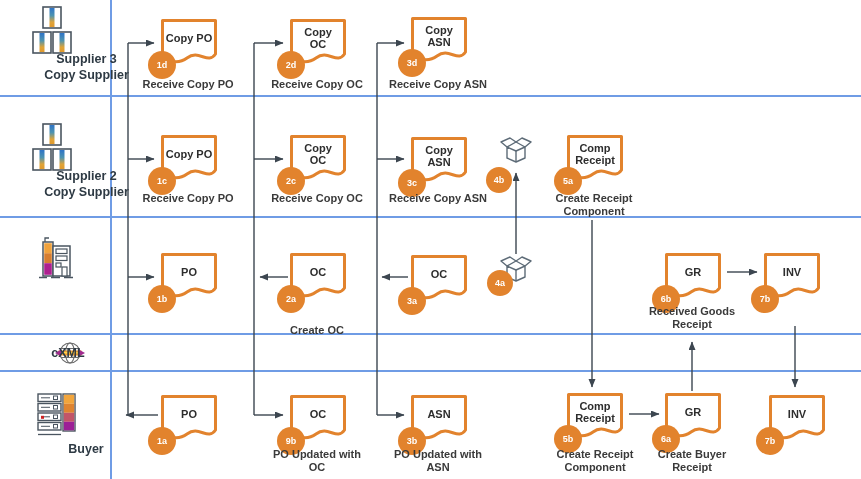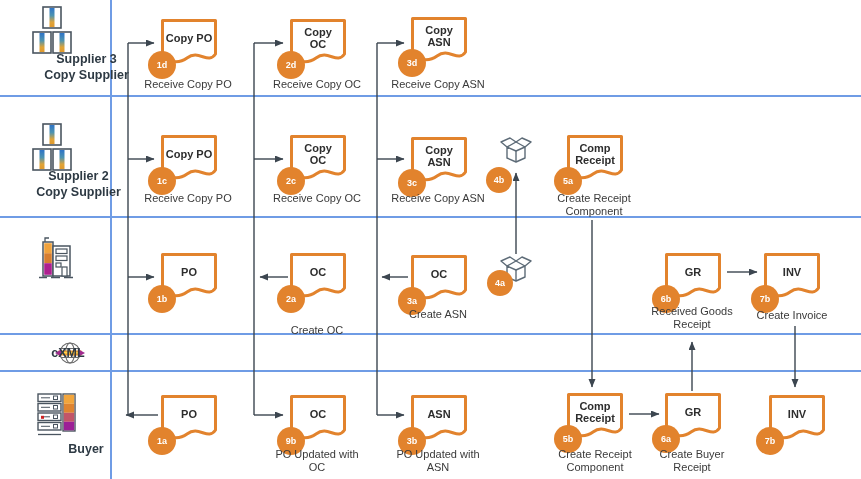--- a/index.html
+++ b/index.html
@@ -14,21 +14,21 @@
   .doc svg{position:absolute;left:0;top:0;width:58px;height:52px;}
   .doc-title{position:absolute;left:2px;right:2px;top:3px;height:33px;display:flex;
              align-items:center;justify-content:center;text-align:center;font-weight:bold;
              font-size:11px;line-height:12px;color:#2d2d2d;white-space:pre-line;}
   .badge{position:absolute;left:-12px;top:33px;width:28px;height:28px;border-radius:50%;
          background:#e2832d;color:#fff;font-size:9px;font-weight:bold;display:flex;
          align-items:center;justify-content:center;}
   .badge-free{position:absolute;width:26px;height:26px;border-radius:50%;background:#e2832d;
               color:#fff;font-size:9px;font-weight:bold;display:flex;align-items:center;
               justify-content:center;}
-  .caption{position:absolute;width:130px;text-align:center;font-size:11px;font-weight:normal;
+  .caption{position:absolute;width:130px;text-align:center;font-size:11px;font-weight:bold;
            color:#3a3a3a;line-height:13px;white-space:pre-line;}
   svg.connectors{position:absolute;left:0;top:0;}
 </style>
 </head>
 <body>
 
 <div id="canvas">
 
   <svg width="0" height="0" style="position:absolute">
     <defs>
@@ -116,21 +116,21 @@
     <rect x="27" y="4" width="12" height="37" fill="#fff" stroke="#4a5560" stroke-width="1.4"></rect>
     <rect x="27.8" y="4.8" width="10.4" height="9" fill="#f2a53c"></rect>
     <rect x="27.8" y="13.8" width="10.4" height="9" fill="#df8430"></rect>
     <rect x="27.8" y="22.8" width="10.4" height="9" fill="#c25568"></rect>
     <rect x="27.8" y="31.8" width="10.4" height="8.5" fill="#9c1f96"></rect>
     <path d="M2,44.5 H25" stroke="#4a5560" stroke-width="1.3"></path>
   </svg>
 
   <div class="lane-label" style="left:8px;top:51px;width:95px">Supplier 3
 Copy Supplier</div>
-  <div class="lane-label" style="left:0;top:168px;width:95px">Supplier 2
+  <div class="lane-label" style="left:8px;top:168px;width:95px">Supplier 2
 Copy Supplier</div>
   <div class="lane-label" style="left:18px;top:345px;width:38px">cXML</div>
   <div class="lane-label" style="left:15px;top:441px;width:80px">Buyer</div>
 
   <svg class="connectors" width="861" height="479">
     <defs>
       <marker id="ah" markerWidth="9" markerHeight="8" refX="8" refY="3.5" orient="auto" markerUnits="userSpaceOnUse">
         <path d="M0,0 L8.5,3.5 L0,7 Z" fill="#3c4650"></path>
       </marker>
     </defs>
@@ -255,21 +255,20 @@
   </div>
   <div class="caption" style="left:252px;top:324px">Create OC</div>
 
   <div class="doc" style="left:410px;top:254px">
     <svg viewBox="0 0 58 52">
         <use href="#docsym"></use>
       </svg>
     <div class="doc-title">OC</div>
     <div class="badge">3a</div>
   </div>
-  <div class="caption" style="left:373px;top:308px">Create ASN</div>
 
   <svg class="abs" style="left:499px;top:252px;width:34px;height:32px" viewBox="0 0 34 32">
     <g stroke="#5d6b77" stroke-width="1.4" fill="none" stroke-linejoin="round">
       <path d="M8,14 L17,18 L26,14 L26,25 L17,29 L8,25 Z"></path>
       <path d="M17,18 L17,29"></path>
       <path d="M8,14 L2,9 L11,5 L17,9 L23,5 L32,9 L26,14"></path>
       <path d="M8,14 L17,9 L26,14"></path>
     </g>
   </svg>
   <div class="badge-free" style="left:487px;top:270px">4a</div>
@@ -284,21 +283,20 @@
   <div class="caption" style="left:627px;top:305px">Received Goods
 Receipt</div>
 
   <div class="doc" style="left:763px;top:252px">
     <svg viewBox="0 0 58 52">
         <use href="#docsym"></use>
       </svg>
     <div class="doc-title">INV</div>
     <div class="badge">7b</div>
   </div>
-  <div class="caption" style="left:727px;top:309px">Create Invoice</div>
 
   <div class="doc" style="left:160px;top:394px">
     <svg viewBox="0 0 58 52">
         <use href="#docsym"></use>
       </svg>
     <div class="doc-title">PO</div>
     <div class="badge">1a</div>
   </div>
 
   <div class="doc" style="left:289px;top:394px">

